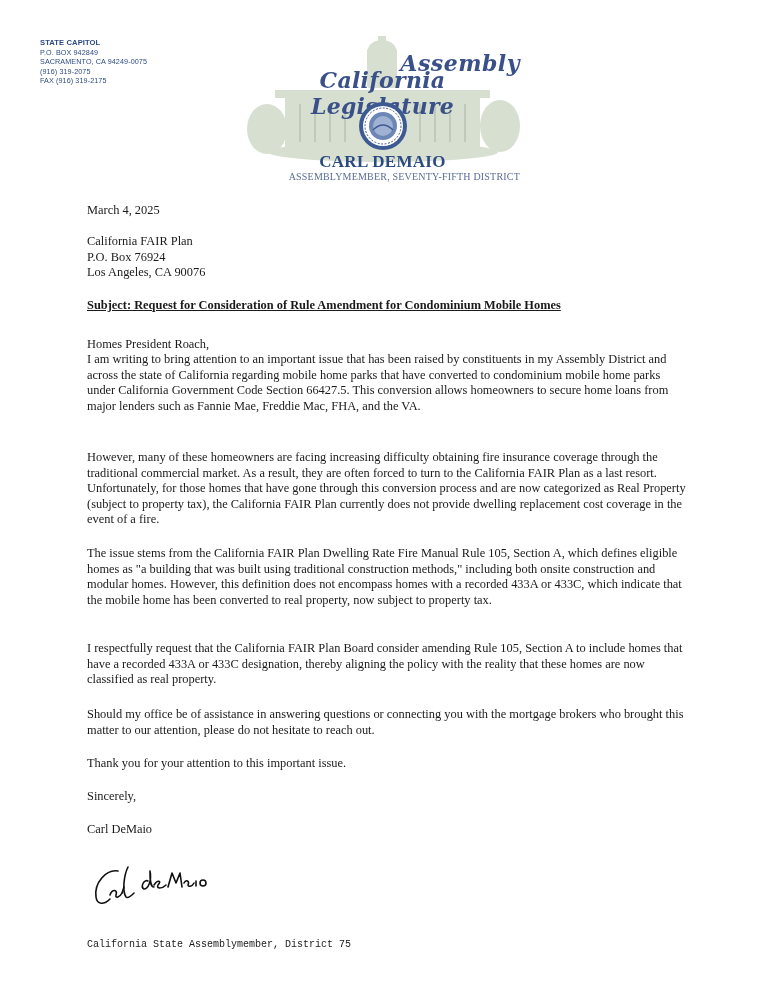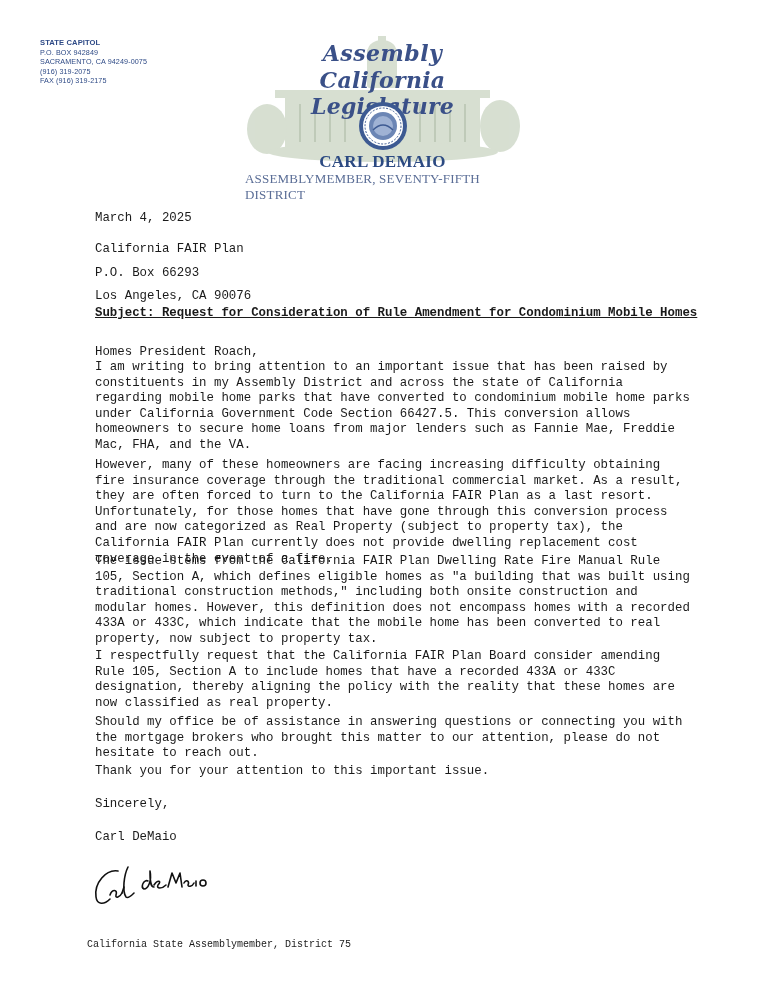--- a/index.html
+++ b/index.html
@@ -11,45 +11,45 @@
       position: absolute; left: 40px; top: 38px; width: 120px;
       text-align: left; font-family: "Liberation Sans", sans-serif;
       color: #2e4a86; font-size: 7.2px; line-height: 9.6px; letter-spacing: 0.1px;
     }
     .addr-block .title { font-weight: bold; font-size: 7.6px; }
     .letterhead {
       position: absolute; left: 245px; top: 34px; width: 275px; height: 150px;
     }
     .lh-bg { position: absolute; left: 0; top: 0; width: 275px; height: 150px; }
     .lh-assembly {
-      position: absolute; left: 0; width: 275px; top: 6px; text-align: center;
+      position: absolute; left: 0; width: 275px; top: 16px; text-align: right;
       font-family: "DejaVu Serif", serif; font-weight: bold; font-style: italic;
       font-size: 22px; color: #3a5088; letter-spacing: 0.5px;
     }
     .lh-legis {
       position: absolute; left: 0; width: 275px; top: 33px; text-align: center;
       font-family: "DejaVu Serif", serif; font-weight: bold; font-style: italic;
       font-size: 22px; color: #3a5088; letter-spacing: 0.3px;
     }
     .lh-seal { position: absolute; left: 112px; top: 66px; width: 52px; height: 52px; }
     .lh-name {
       position: absolute; left: 0; width: 275px; top: 118px; text-align: center;
       font-family: "Liberation Serif", serif; font-weight: bold; font-size: 17px;
       color: #2c4a82; letter-spacing: 0.3px;
     }
     .lh-sub {
-      position: absolute; left: 0; width: 275px; top: 137px; text-align: left;
-      font-family: "Liberation Serif", serif; font-size: 13px; color: #5a6d96;
+      position: absolute; left: 0; width: 275px; top: 137px; text-align: right;
+      font-family: "Liberation Serif", serif; font-size: 10px; color: #5a6d96;
       letter-spacing: 0.2px;
     }
     .letter {
       position: absolute; left: 87px; top: 203px; width: 600px;
       font-size: 12.4px; line-height: 15.6px;
     }
-    .letter p { margin: 8px; font-family: Liberation Mono, monospace; }
+    .letter p { margin: 0; }
     .date { position: absolute; top: 0; left: 0; }
     .recipient { position: absolute; top: 31px; left: 0; }
     .subject {
       position: absolute; top: 95px; left: 0; font-weight: bold; text-decoration: underline;
       white-space: nowrap;
     }
     .salutation { position: absolute; top: 134px; left: 0; }
     .para { position: absolute; left: 0; width: 600px; }
     .p1 { top: 149px; }
     .p2 { top: 247px; }
@@ -113,21 +113,21 @@
     <path d="M16 30 Q26 20 36 30" stroke="#3d5a92" stroke-width="1.5" fill="none"></path>
   </svg>
   <div class="lh-name">CARL DEMAIO</div>
   <div class="lh-sub">ASSEMBLYMEMBER, SEVENTY-FIFTH DISTRICT</div>
 </div>
 
 <div class="letter">
   <p class="date">March 4, 2025</p>
   <div class="recipient">
     <p>California FAIR Plan</p>
-    <p>P.O. Box 66293</p>
+    <p>P.O. Box 76924</p>
     <p>Los Angeles, CA 90076</p>
   </div>
   <p class="subject">Subject: Request for Consideration of Rule Amendment for Condominium Mobile Homes</p>
   <p class="salutation">Homes President Roach,</p>
   <p class="para p1">I am writing to bring attention to an important issue that has been raised by constituents in my Assembly District and across the state of California regarding mobile home parks that have converted to condominium mobile home parks under California Government Code Section 66427.5. This conversion allows homeowners to secure home loans from major lenders such as Fannie Mae, Freddie Mac, FHA, and the VA.</p>
   <p class="para p2">However, many of these homeowners are facing increasing difficulty obtaining fire insurance coverage through the traditional commercial market. As a result, they are often forced to turn to the California FAIR Plan as a last resort. Unfortunately, for those homes that have gone through this conversion process and are now categorized as Real Property (subject to property tax), the California FAIR Plan currently does not provide dwelling replacement cost coverage in the event of a fire.</p>
   <p class="para p3">The issue stems from the California FAIR Plan Dwelling Rate Fire Manual Rule 105, Section A, which defines eligible homes as "a building that was built using traditional construction methods," including both onsite construction and modular homes. However, this definition does not encompass homes with a recorded 433A or 433C, which indicate that the mobile home has been converted to real property, now subject to property tax.</p>
   <p class="para p4">I respectfully request that the California FAIR Plan Board consider amending Rule 105, Section A to include homes that have a recorded 433A or 433C designation, thereby aligning the policy with the reality that these homes are now classified as real property.</p>
   <p class="para p5">Should my office be of assistance in answering questions or connecting you with the mortgage brokers who brought this matter to our attention, please do not hesitate to reach out.</p>
   <p class="closing1">Thank you for your attention to this important issue.</p>

